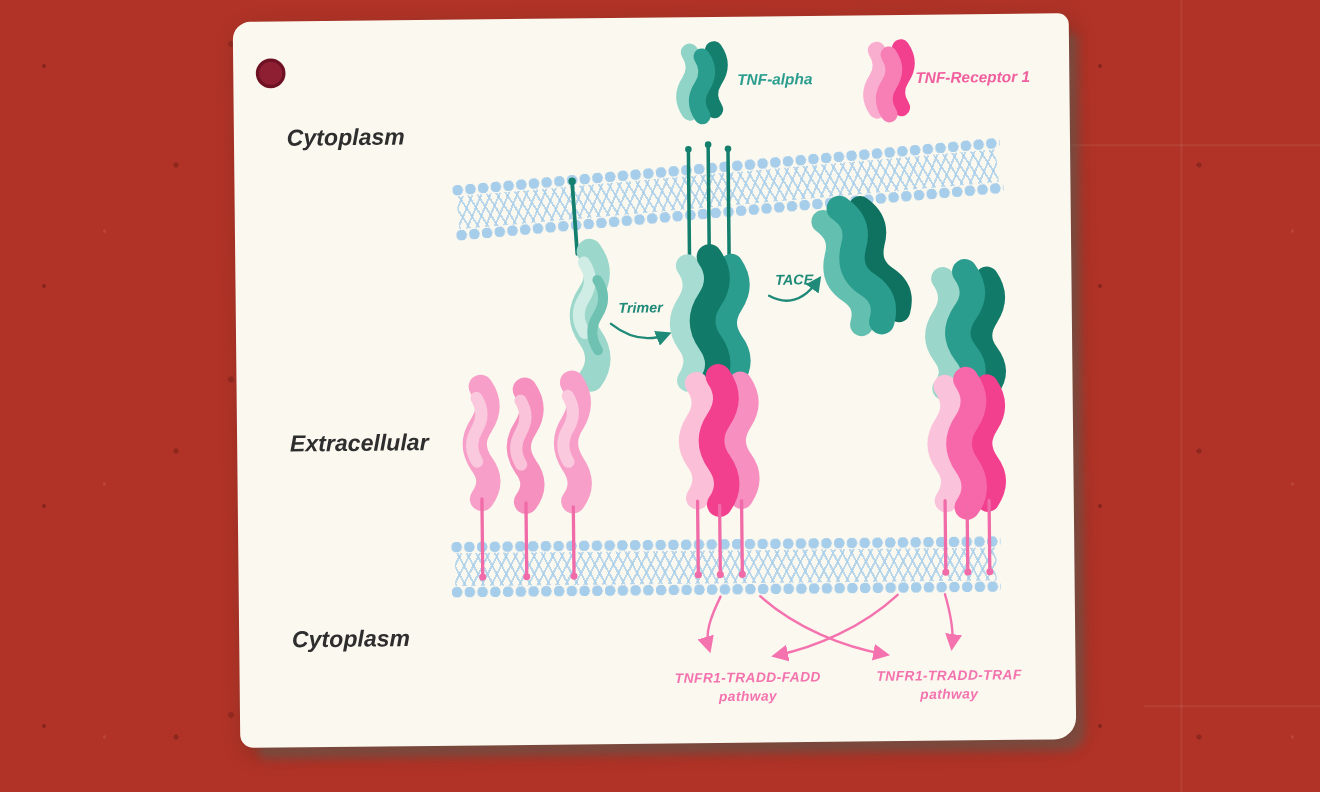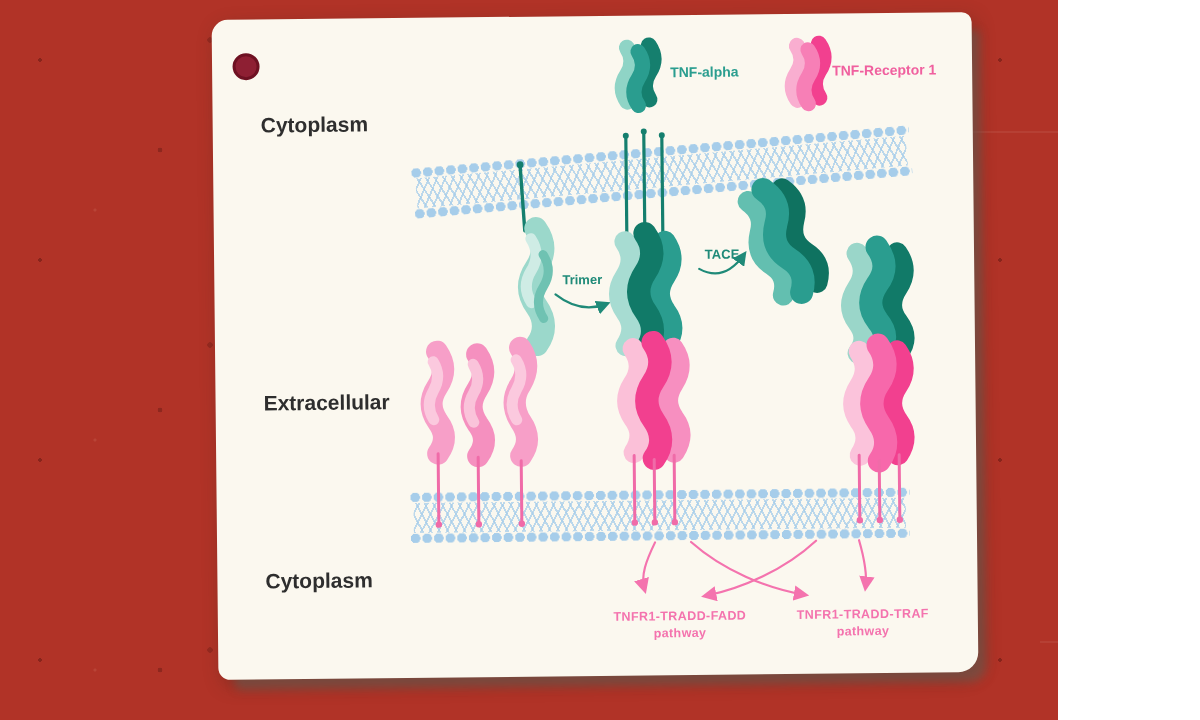--- a/index.html
+++ b/index.html
@@ -1,25 +1,26 @@
 <!DOCTYPE html>
 <html><head>
 <meta charset="utf-8">
 <style>
   html,body{margin:0;padding:0;}
   .stage{
-    position:relative;width:1058px;height:720px;overflow:hidden;
+    position:relative;width:1200px;height:720px;overflow:hidden;
     background-color:#b13327;
     background-image:
       radial-gradient(circle at 40px 60px, rgba(70,12,10,.38) 0 1.6px, transparent 2px),
       radial-gradient(circle at 160px 150px, rgba(60,10,8,.30) 0 2.1px, transparent 2.6px),
       radial-gradient(circle at 95px 210px, rgba(255,215,195,.10) 0 1.3px, transparent 1.8px),
       radial-gradient(circle at 210px 40px, rgba(70,12,10,.26) 0 2.5px, transparent 3px);
     background-size: 240px 200px, 310px 260px, 270px 230px, 355px 305px;
     font-family:"Liberation Sans", sans-serif;
+    font-style:italic;
   }
   .seam{position:absolute;background:rgba(255,235,225,.07);}
   .seam-v{left:1073px;top:0;width:2px;height:720px;}
   .seam-h1{left:928px;top:131px;width:272px;height:2px;}
   .seam-h2{left:1040px;top:641px;width:160px;height:2px;}
   .card{
     position:absolute;left:215px;top:16px;width:760px;height:660px;
     background:#fbf8ef;
     border-radius:16px 10px 20px 12px;
     transform:rotate(-0.6deg);

